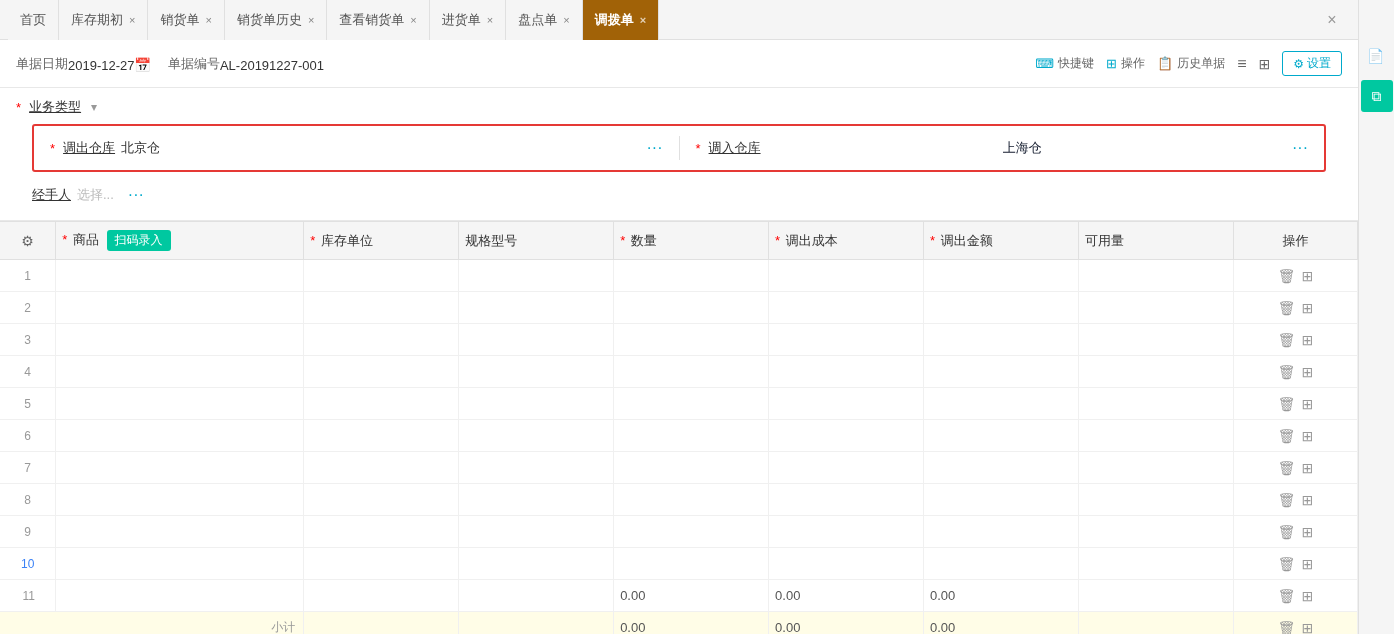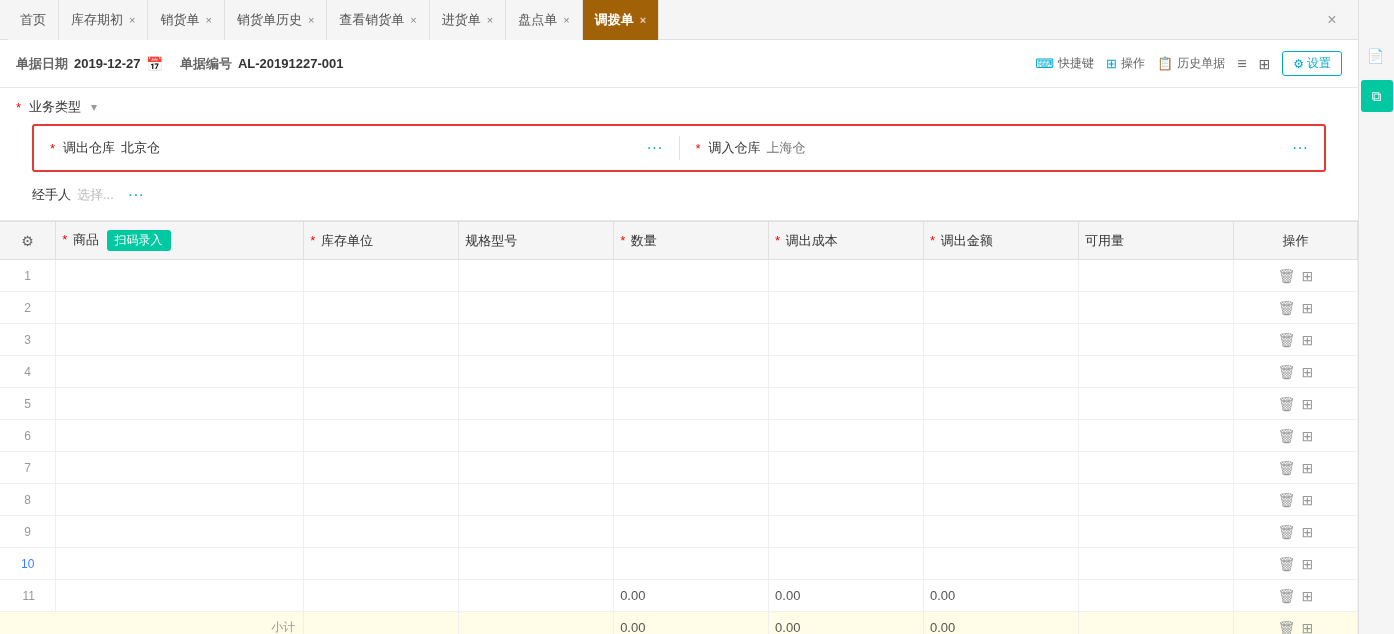--- a/index.html
+++ b/index.html
@@ -22,41 +22,41 @@
     .tab-close-all {
       margin-left: auto; width: 36px; height: 36px; display: flex; align-items: center;
       justify-content: center; cursor: pointer; color: #999; font-size: 16px;
     }
 
     
     .toolbar {
       display: flex; align-items: center; padding: 8px 16px; border-bottom: 1px solid #e8e8e8;
       background: #fff; height: 48px; gap: 16px;
     }
-    .toolbar-item { display: flex; align-items: center; gap: 6px; font-size: 13px; color: #333; font-weight: bold; }
+    .toolbar-item { display: flex; align-items: flex-end; font-size: 13px; color: #333; }
     .toolbar-label { color: #666; }
     .toolbar-value { color: #333; }
     .toolbar-icon { color: #00c8a0; font-size: 14px; cursor: pointer; }
     .toolbar-right { margin-left: auto; display: flex; align-items: center; gap: 12px; }
     .toolbar-right-item {
       display: flex; align-items: center; gap: 4px; font-size: 12px; color: #666; cursor: pointer;
     }
     .toolbar-right-item .icon { font-size: 13px; color: #00aacc; }
     .settings-btn {
       background: #fff; border: 1px solid #00aacc; color: #00aacc; padding: 3px 10px;
       border-radius: 3px; cursor: pointer; font-size: 12px; display: flex; align-items: center; gap: 3px;
     }
 
     
     .form-section {
       padding: 10px 16px; background: #fff; border-bottom: 1px solid #e8e8e8;
     }
     .form-row { display: flex; align-items: center; gap: 0; margin-bottom: 8px; }
     .form-field { display: flex; align-items: center; gap: 6px; min-width: 200px; }
-    .form-field-label { color: #333; font-size: 13px; }
+    .form-field-label { color: #333; font-size: 13px; text-decoration: underline; }
     .required-star { color: #f00; margin-right: 2px; }
     .form-field-value { color: #333; font-size: 13px; flex: 1; }
     .form-field-dots { color: #00aacc; margin-left: 8px; cursor: pointer; font-size: 16px; line-height: 1; }
     .dropdown-icon { color: #999; cursor: pointer; font-size: 12px; margin-left: 4px; }
 
     
     .warehouse-section {
       border: 2px solid #e53935; border-radius: 3px; padding: 10px 16px;
       margin: 0 16px 8px 16px; display: flex; align-items: center;
     }
@@ -196,21 +196,21 @@
       <div class="warehouse-field">
         <span class="required-star">*</span>
         <span class="form-field-label">调出仓库</span>
         <span class="form-field-value" style="cursor:pointer; color:#333;">北京仓</span>
         <span class="form-field-dots">···</span>
       </div>
       <div class="warehouse-divider"></div>
       <div class="warehouse-field">
         <span class="required-star">*</span>
         <span class="form-field-label">调入仓库</span>
-        <span class="form-field-value" style="cursor:pointer; color:#737373;">上海仓</span>
+        <span class="form-field-value" style="cursor:pointer; color:#0f172a;text-align:center;">上海仓</span>
         <span class="form-field-dots">···</span>
       </div>
     </div>
 
     <div class="personnel-row">
       <span class="form-field-label">经手人</span>
       <span class="select-placeholder" style="cursor:pointer;">选择...</span>
       <span class="form-field-dots">···</span>
     </div>
   </div>

